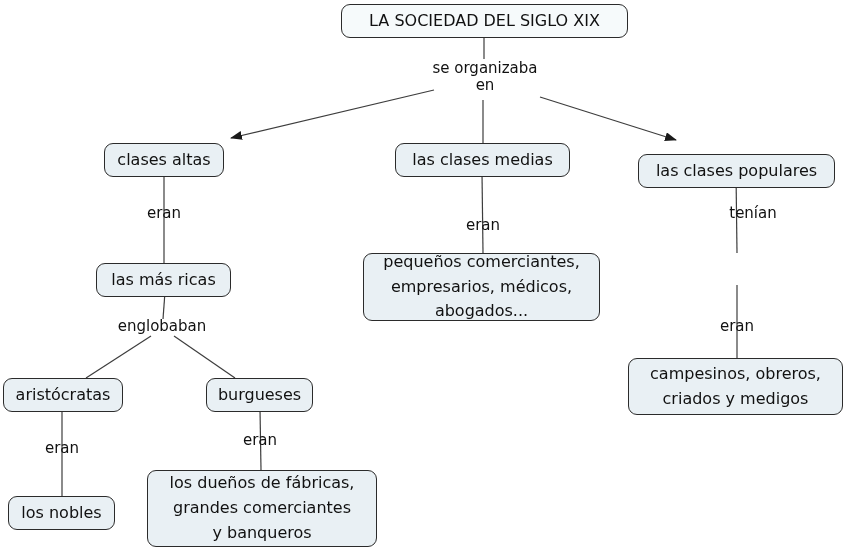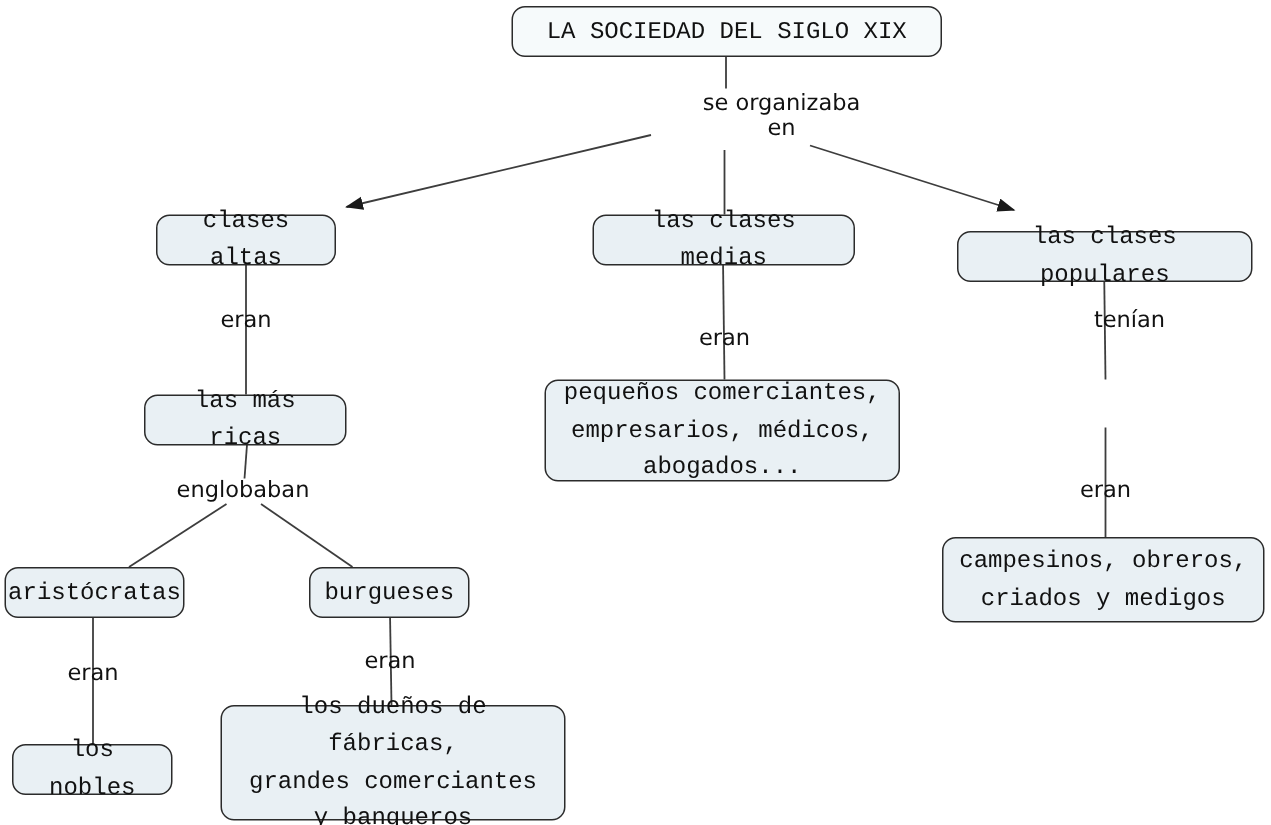--- a/index.html
+++ b/index.html
@@ -24,21 +24,20 @@
     border-radius: 9px;
     background: #e9f0f4;
     display: flex;
     align-items: center;
     justify-content: center;
     text-align: center;
     font-size: 16px;
     line-height: 1.55;
     white-space: pre-line;
     padding: 16px 6px;
-    font-family: Liberation Mono, monospace;
   }
   .edge-label {
     position: absolute;
     transform: translateX(-50%);
     font-size: 15px;
     line-height: 17px;
     text-align: center;
     white-space: pre-line;
     color: #111111;
   }
@@ -49,21 +48,21 @@
   #n-aristocratas     { left: 3px;   top: 378px; width: 120px; height: 31px; }
   #n-nobles           { left: 8px;   top: 496px; width: 107px; height: 31px; }
   #n-burgueses        { left: 206px; top: 378px; width: 107px; height: 31px; }
   #n-duenos           { left: 147px; top: 470px; width: 230px; height: 77px; }
   #n-clases-medias    { left: 395px; top: 143px; width: 175px; height: 30px; }
   #n-medias-desc      { left: 363px; top: 253px; width: 237px; height: 68px; }
   #n-clases-populares { left: 638px; top: 142px; width: 197px; height: 31px; margin-top: 12px; }
   #n-poco-dinero      { left: 677px; top: 253px; width: 121px; height: 32px; }
   #n-campesinos       { left: 628px; top: 358px; width: 215px; height: 57px; }
   
-  #l-root         { left: 485px; top: 60px; margin-left: 36px;  }
+  #l-root         { left: 485px; top: 60px;  }
   #l-altas-eran   { left: 164px; top: 205px; }
   #l-englobaban   { left: 162px; top: 318px; }
   #l-arist-eran   { left: 62px;  top: 440px; }
   #l-burg-eran    { left: 260px; top: 432px; }
   #l-medias-eran  { left: 483px; top: 217px; }
   #l-tenian       { left: 736px; top: 205px; margin-left: 17px; }
   #l-dinero-eran  { left: 737px; top: 318px; }
 </style>
 </head>
 <body>

